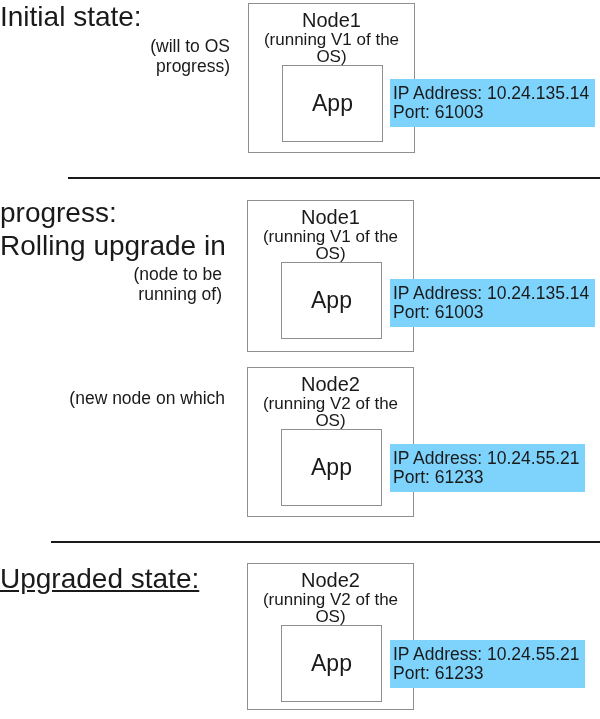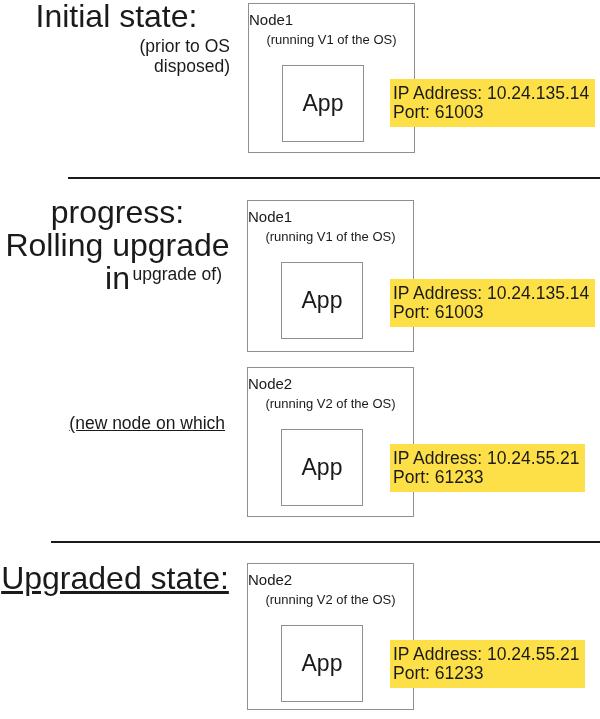--- a/index.html
+++ b/index.html
@@ -3,71 +3,71 @@
 <meta charset="utf-8">
 <style>
   html,body { margin:0; padding:0; background:#fff; }
   .canvas {
     position:relative; width:600px; height:719px;
     background:var(--background,#ffffff);
     font-family:"Liberation Sans", sans-serif;
     color:var(--text,#1a1a1a);
     overflow:hidden;
   }
-  .heading { position:absolute; text-align:center; font-size:32px; line-height:33px; }
+  .heading { position:absolute; text-align:left; font-size:28px; line-height:33px; }
   .note    { position:absolute; text-align:right; font-size:17.5px; line-height:20px; }
   .node-box {
     position:absolute; width:167px; box-sizing:border-box;
     border:1.5px solid var(--border,#8f8f8f); background:#fff; z-index:1;
   }
-  .node-title    { text-align:left; padding-top:5px; font-size:15px; line-height:22px; }
-  .node-subtitle { text-align:center; font-size:13px; line-height:17px; }
+  .node-title    { text-align:center; padding-top:5px; font-size:20px; line-height:22px; }
+  .node-subtitle { text-align:center; font-size:17px; line-height:17px; }
   .app-box {
-    position:absolute; left:33px; top:61px; width:82px; height:77px;
+    position:absolute; left:33px; top:61px; width:101px; height:77px;
     box-sizing:border-box; border:1.5px solid var(--border,#8f8f8f);
     display:flex; align-items:center; justify-content:center;
     font-size:23px; background:#fff;
   }
   .ip-block {
-    position:absolute; left:390px; z-index:2; background:#fde047;
+    position:absolute; left:390px; z-index:2; background:#7dd3fc;
     padding:5px 6px 5px 3px; font-size:17.5px; line-height:19px; white-space:nowrap;
   }
   .divider { position:absolute; height:1.5px; background:var(--divider,#1a1a1a); }
 
   
   .s1h  { left:0; top:0;   width:233px; }
   .s1n  { left:0; top:36px; width:230px; }
   .s1b  { left:248px; top:3px;   height:150px; }
   .s1ip { top:79px; }
   .d1   { left:68px; top:177px; width:532px; }
   
   .s2h  { left:0; top:196px; width:235px; }
   .s2n  { left:0; top:264px; width:222px; }
   .s2b  { left:247px; top:200px; height:152px; }
   .s2ip { top:279px; }
   
-  .s3n  { left:0; top:413px; width:225px;text-decoration:underline; }
+  .s3n  { left:0; top:388px; width:225px; }
   .s3b  { left:247px; top:367px; height:150px; }
   .s3ip { top:444px; }
   .d2   { left:51px; top:541px; width:549px; }
   
   .s4h  { left:0; top:562px; width:230px;text-decoration:underline; }
   .s4b  { left:247px; top:563px; height:147px; }
   .s4ip { top:640px; }
 </style>
 </head>
 <body>
 
 <div class="canvas">
 
   <section>
     <div class="heading s1h">Initial state:</div>
     <div class="note s1n">
-      <div>(prior to OS</div>
-      <div>disposed)</div>
+      <div>(will to OS</div>
+      <div>progress)</div>
     </div>
     <div class="node-box s1b">
       <div class="node-title">Node1</div>
       <div class="node-subtitle">(running V1 of the OS)</div>
       <div class="app-box">
         <span>App</span>
       </div>
     </div>
     <div class="ip-block s1ip">
       <div>IP Address: 10.24.135.14</div>
@@ -76,21 +76,22 @@
   </section>
 
   <div class="divider d1"></div>
 
   <section>
     <div class="heading s2h">
       <div>progress:</div>
       <div>Rolling upgrade in</div>
     </div>
     <div class="note s2n">
-      <div>upgrade of)</div>
+      <div>(node to be</div>
+      <div>running of)</div>
     </div>
     <div class="node-box s2b">
       <div class="node-title">Node1</div>
       <div class="node-subtitle">(running V1 of the OS)</div>
       <div class="app-box">
         <span>App</span>
       </div>
     </div>
     <div class="ip-block s2ip">
       <div>IP Address: 10.24.135.14</div>

